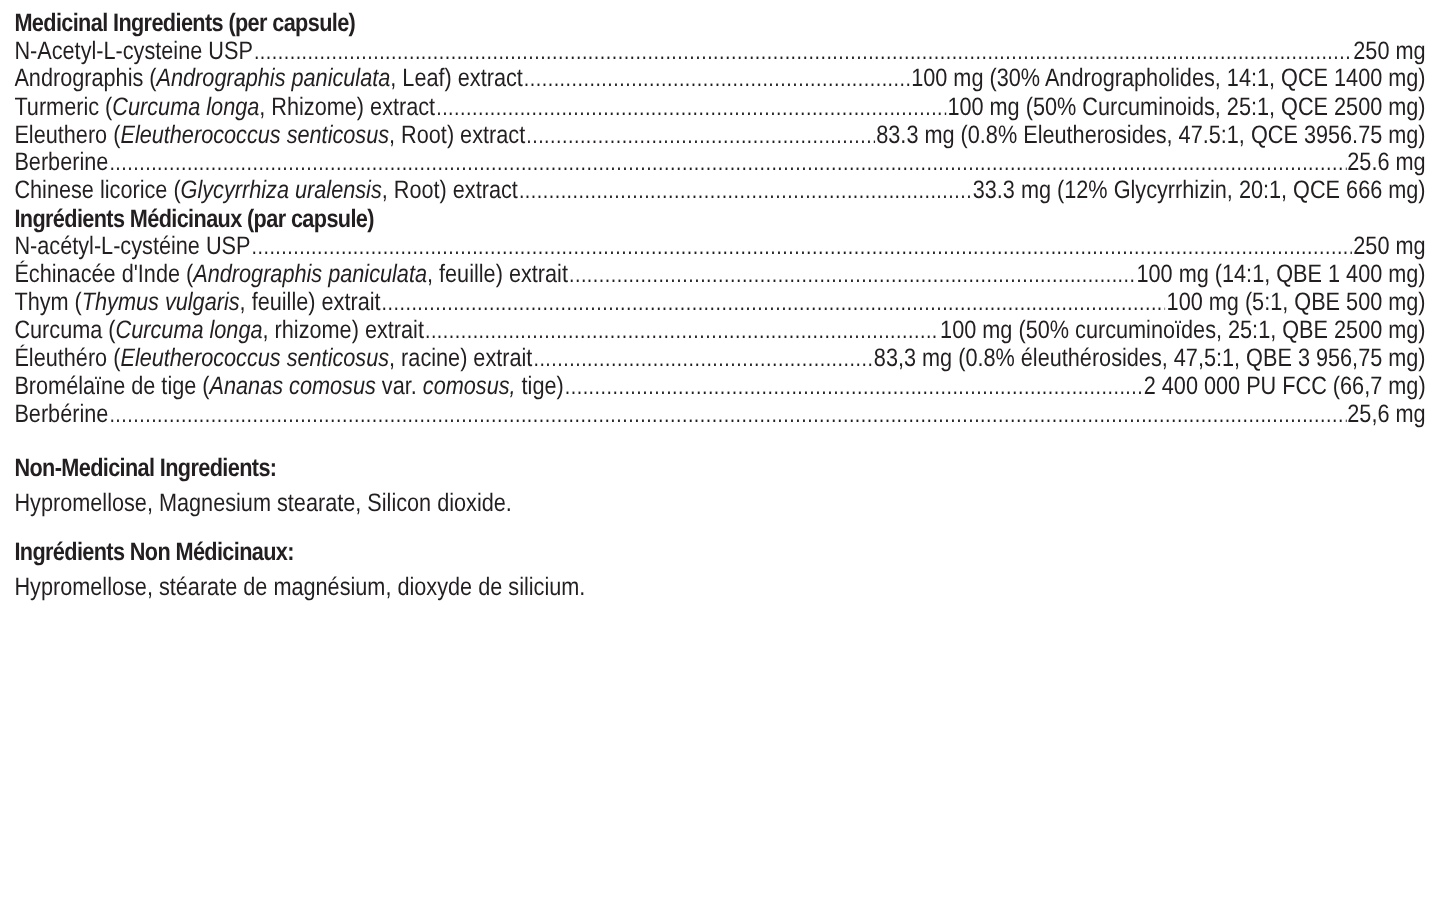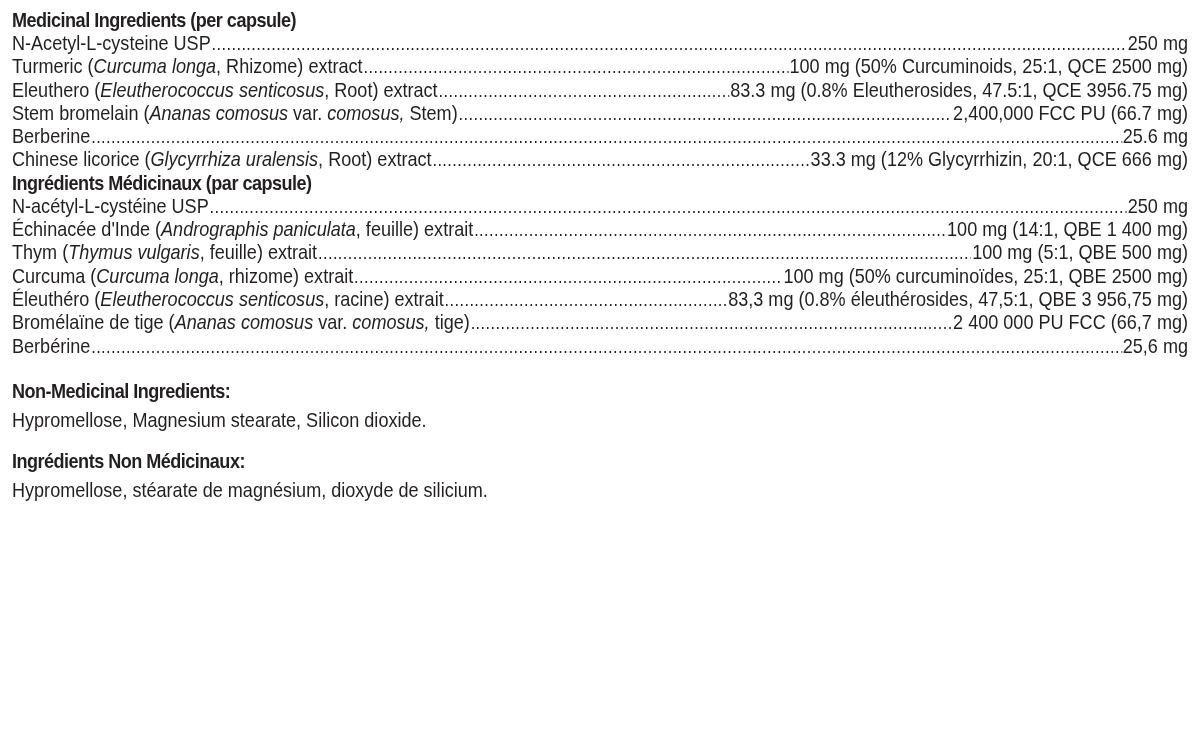--- a/index.html
+++ b/index.html
@@ -77,37 +77,37 @@
   <div class="rows">
       <div class="row">
         <div class="inner">
           <span class="name"><span>N-Acetyl-L-cysteine USP</span></span>
           <span class="leader"></span>
           <span class="amount">250 mg</span>
         </div>
       </div>
       <div class="row">
         <div class="inner">
+          <span class="name"><span>Andrographis (</span><i>Andrographis paniculata</i><span>, Leaf) extract</span></span>
+          <span class="leader"></span>
+          <span class="amount">100 mg (30% Andrographolides, 14:1, QCE 1400 mg)</span>
+        </div>
+      </div>
+      <div class="row">
+        <div class="inner">
           <span class="name"><span>Turmeric (</span><i>Curcuma longa</i><span>, Rhizome) extract</span></span>
           <span class="leader"></span>
           <span class="amount">100 mg (50% Curcuminoids, 25:1, QCE 2500 mg)</span>
         </div>
       </div>
       <div class="row">
         <div class="inner">
           <span class="name"><span>Eleuthero (</span><i>Eleutherococcus senticosus</i><span>, Root) extract</span></span>
           <span class="leader"></span>
           <span class="amount">83.3 mg (0.8% Eleutherosides, 47.5:1, QCE 3956.75 mg)</span>
-        </div>
-      </div>
-      <div class="row">
-        <div class="inner">
-          <span class="name"><span>Stem bromelain (</span><i>Ananas comosus</i><span> var. </span><i>comosus,</i><span> Stem)</span></span>
-          <span class="leader"></span>
-          <span class="amount">2,400,000 FCC PU (66.7 mg)</span>
         </div>
       </div>
       <div class="row">
         <div class="inner">
           <span class="name"><span>Berberine</span></span>
           <span class="leader"></span>
           <span class="amount">25.6 mg</span>
         </div>
       </div>
       <div class="row">

